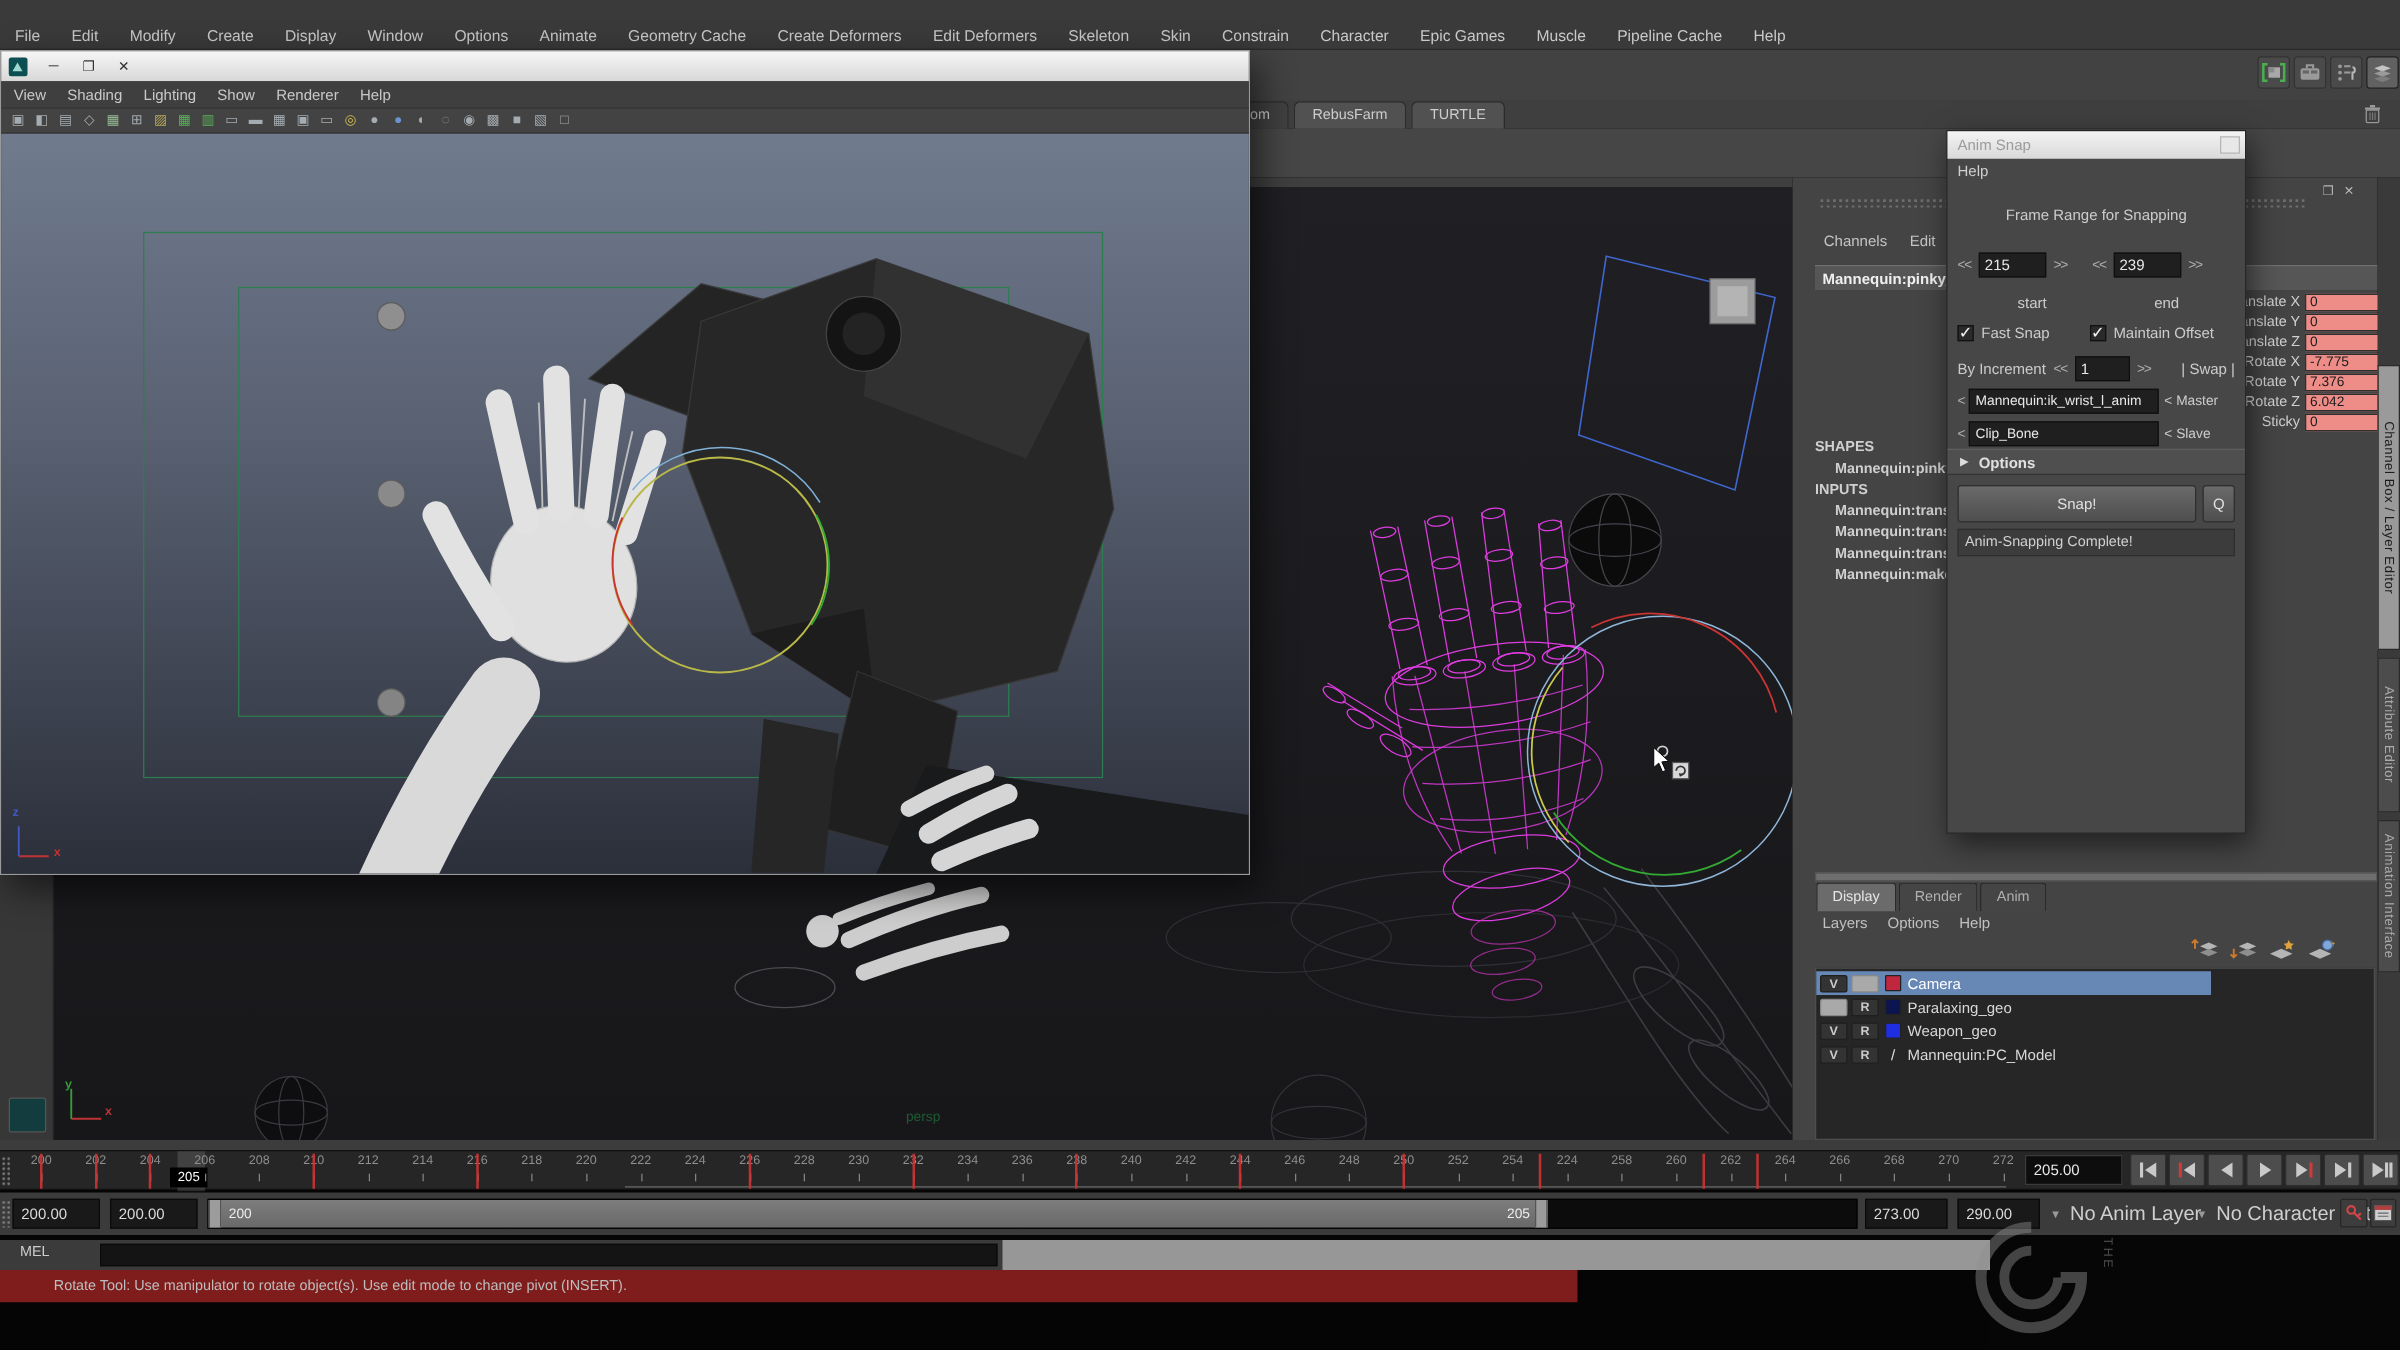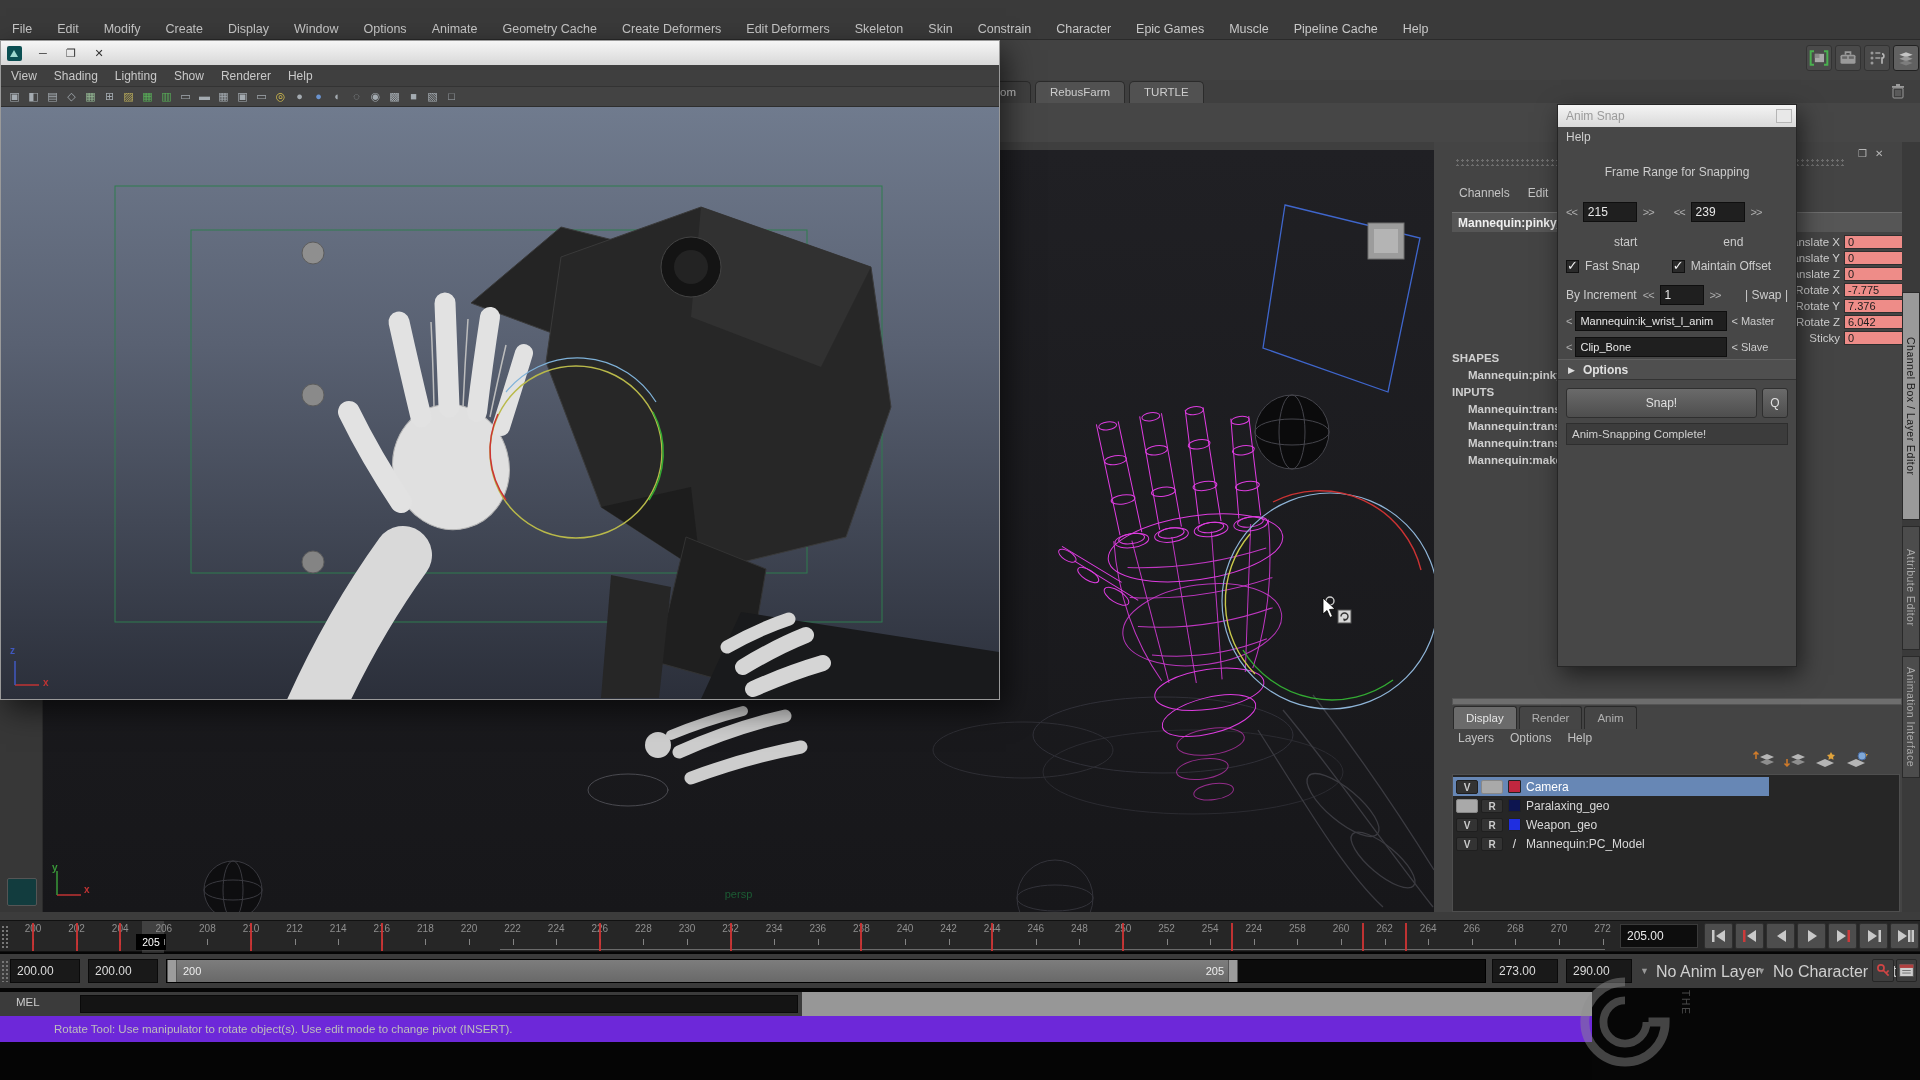--- a/index.html
+++ b/index.html
@@ -124,22 +124,22 @@
   .ricon svg { width:17px; height:17px; }
   .grip { position:absolute; left:1px; width:7px;
     background-image:radial-gradient(#777 1px, transparent 1.2px); background-size:4px 4px; }
 
   
   #melrow { left:0; top:992px; width:1920px; height:24px; background:#3b3b3b; }
   #mel-label { position:absolute; left:16px; top:4px; color:#cccccc; font-size:11.5px; }
   #mel-input { position:absolute; left:80px; top:3px; width:718px; height:18px;
     background:#141414; border:1px solid #0a0a0a; color:#ddd; font-size:11px; }
   #mel-result { position:absolute; left:802px; top:0; width:790px; height:24px; background:#979797; }
-  #helpline { left:0; top:1016px; width:1592px; height:26px; background:#6d28d9;
-    color:#bdbdbd; font-size:11.5px; line-height:26px; padding-left:54px; }
+  #helpline { left:0; top:1016px; width:1262px; height:26px; background:#7f1d1d;
+    color:#bdbdbd; font-size:11.5px; line-height:26px; padding-left:43px; }
   #bottomstrip { left:0; top:1042px; width:1920px; height:38px; background:#050505; }
   #blackcorner { left:1592px; top:988px; width:328px; height:92px; background:#060606; }
 
   
   #topview { left:0; top:40px; width:1000px; height:660px; z-index:50;
     border:1px solid #9a9a9a; background:#3f3f3f; box-shadow:6px 10px 28px rgba(0,0,0,.6); }
   #tv-titlebar { height:24px; background:linear-gradient(#f6f6f6,#d8d8d8);
     display:flex; align-items:center; padding:0 10px 0 6px; gap:7px; }
   #tv-title { color:#4a4a4a; font-size:12px; flex:1; }
   #tv-appicon { width:15px; height:15px; background:#0b4f52; border-radius:2px; position:relative; }

